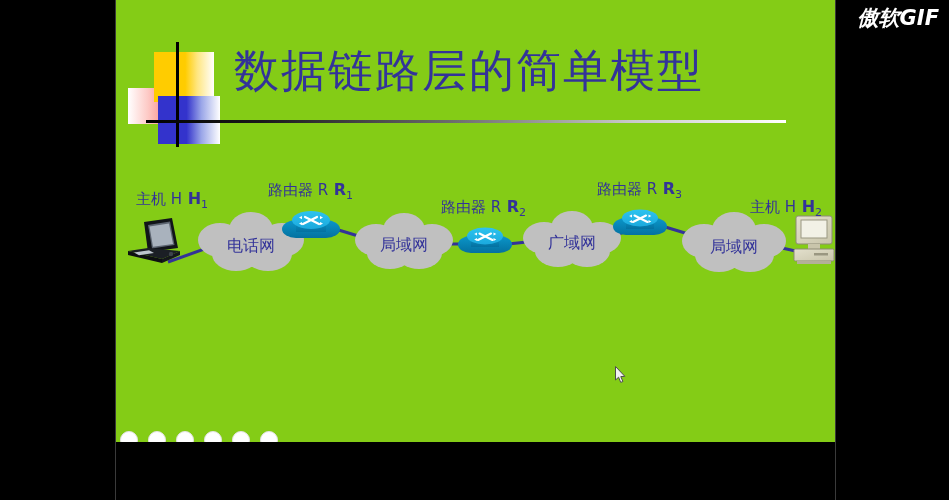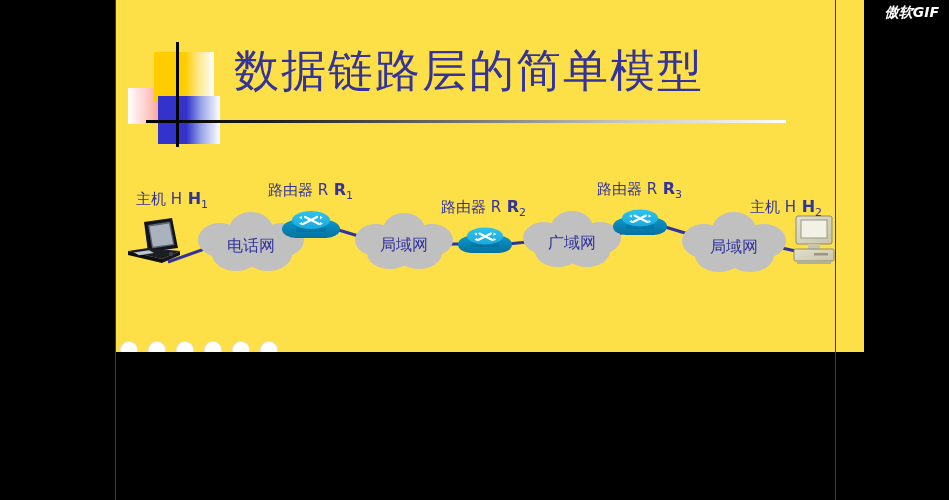--- a/index.html
+++ b/index.html
@@ -22,33 +22,32 @@
     inset: 0;
     background: #000000;
   }
 
   
   #slide {
     position: absolute;
     left: 116px;
     top: 0px;
     width: 719px;
-    height: 352px;
-    background: #fde047;
+    height: 442px;
+    background: #84cc16;
     overflow: hidden;
-    padding-left: 29px;
   }
 
   
   #watermark {
     position: absolute;
     right: 10px;
     top: 4px;
     color: #ffffff;
-    font-size: 14px;
+    font-size: 21px;
     font-style: italic;
     font-weight: bold;
     letter-spacing: 0px;
     font-family: "DejaVu Sans", "Liberation Sans", sans-serif;
     z-index: 40;
     text-shadow: 0 0 1px rgba(0,0,0,.6);
   }
 
   
   #title-block {

